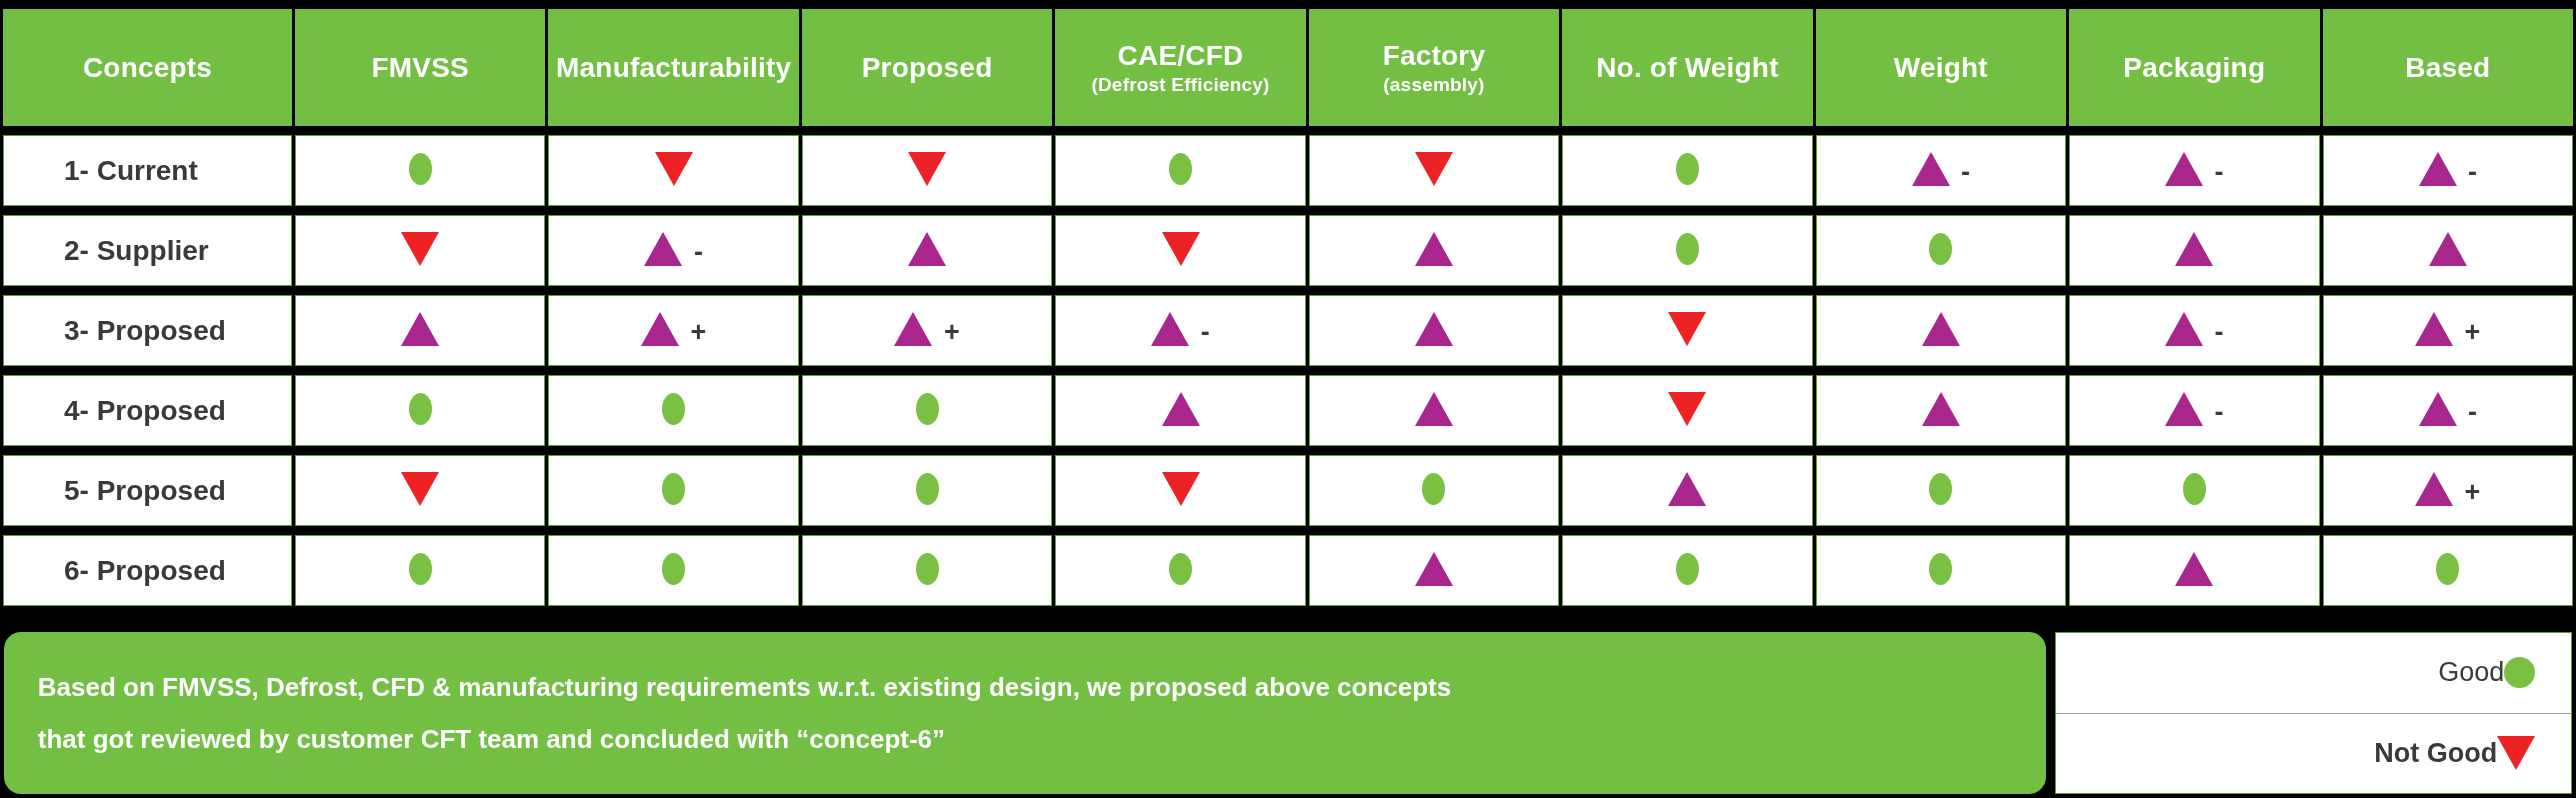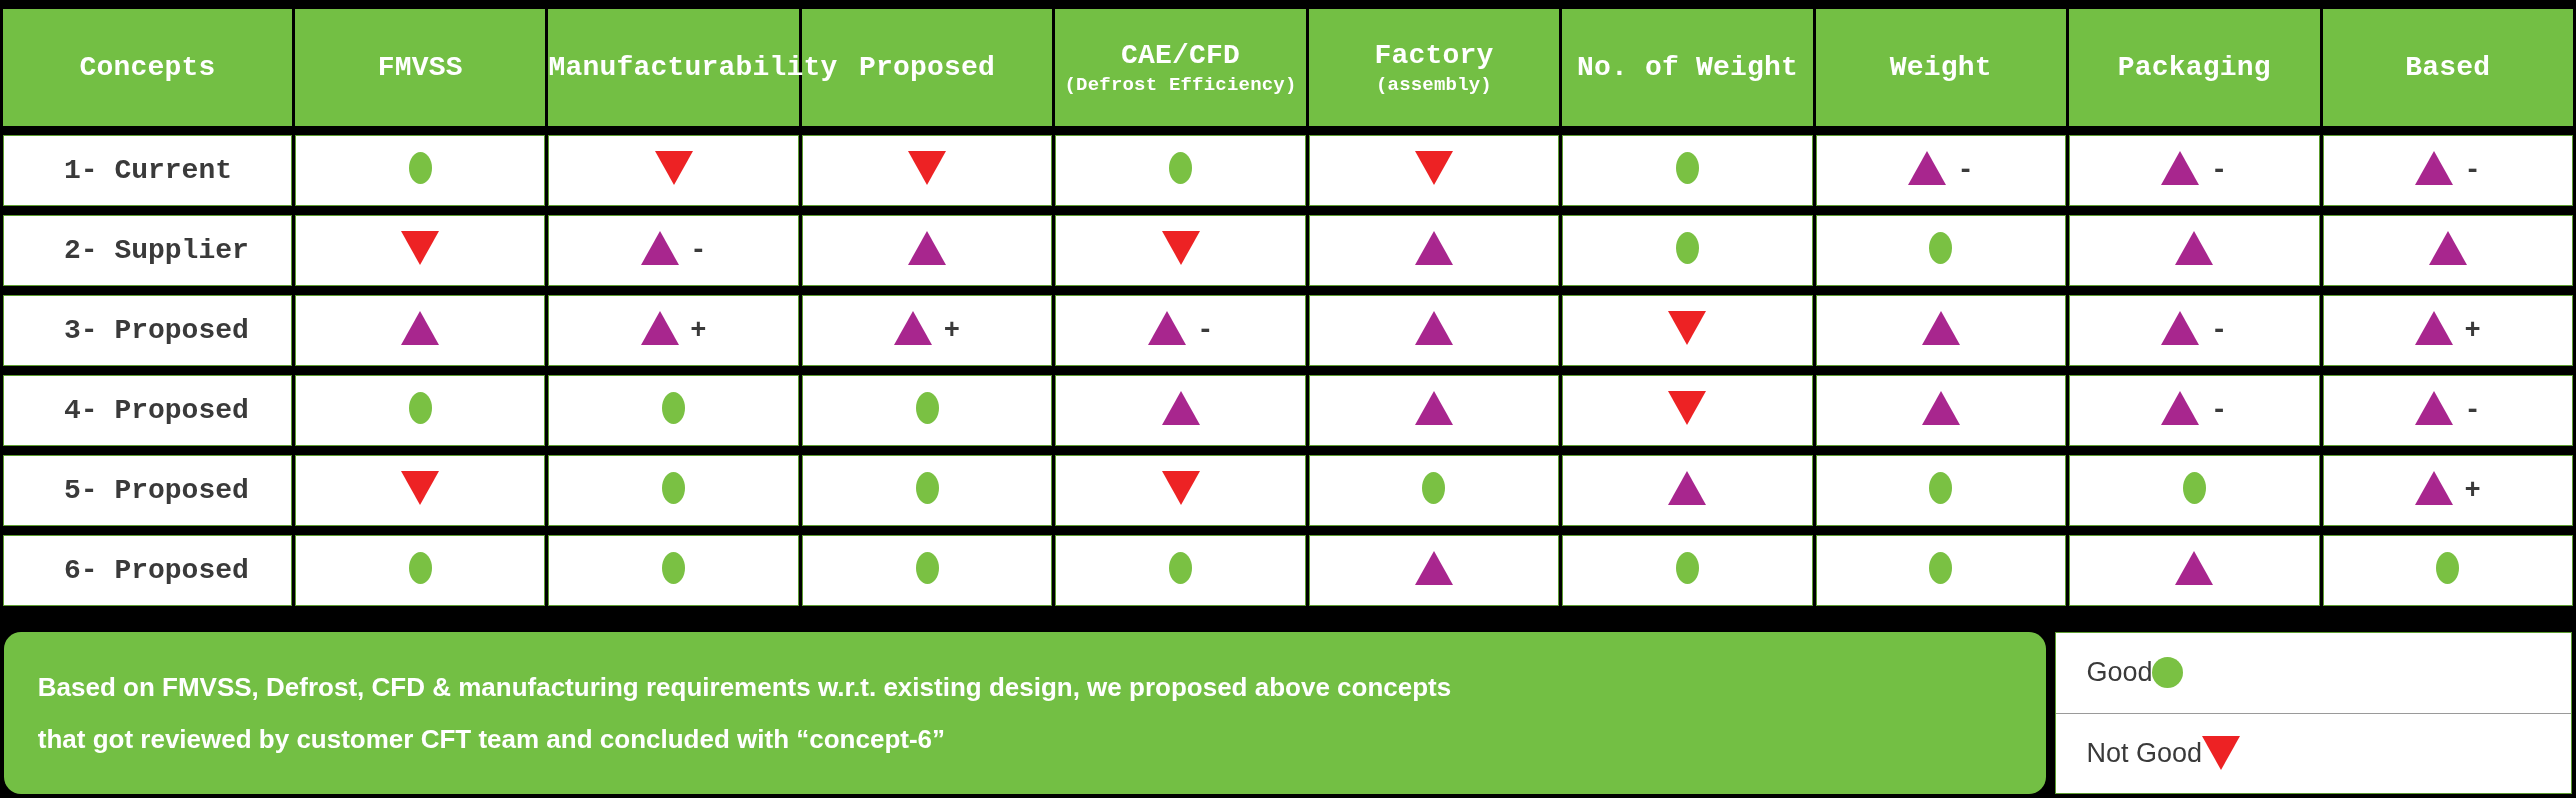--- a/index.html
+++ b/index.html
@@ -23,21 +23,20 @@
 
   
   .matrix {
     position: absolute;
     left: 0;
     top: 0;
     width: 2576px;
     border-collapse: separate;
     border-spacing: 3.8px 9.6px;
     table-layout: fixed;
-    font-family: Liberation Mono, monospace;
   }
   .matrix th, .matrix td {
     padding: 0;
     margin: 0;
   }
 
   .hdr {
     background: #73bf44;
     color: #ffffff;
     height: 117px;
@@ -138,26 +137,26 @@
     background: #ffffff;
     border: 1.9px solid #5e9e32;
     box-sizing: border-box;
     display: flex;
     flex-direction: column;
   }
   .legend-row {
     flex: 1 1 0;
     display: flex;
     align-items: center;
-    justify-content: flex-start;
-    padding: 0 36px 0 30px;
+    justify-content: flex-end;
+    padding: 0 36px 0 22px;
     border-bottom: 1px solid #9a9a9a;
     box-sizing: border-box;
   }
-  .legend-row:last-child { border-bottom: none; }
+  .legend-row:last-child { border-bottom: none; font-weight: bold; }
   .legend-label {
     font-size: 27px;
     color: #3a3a3a;
     font-family: "Liberation Sans", sans-serif;
   }
 </style>
 </head>
 <body>
 
 <div class="board">

